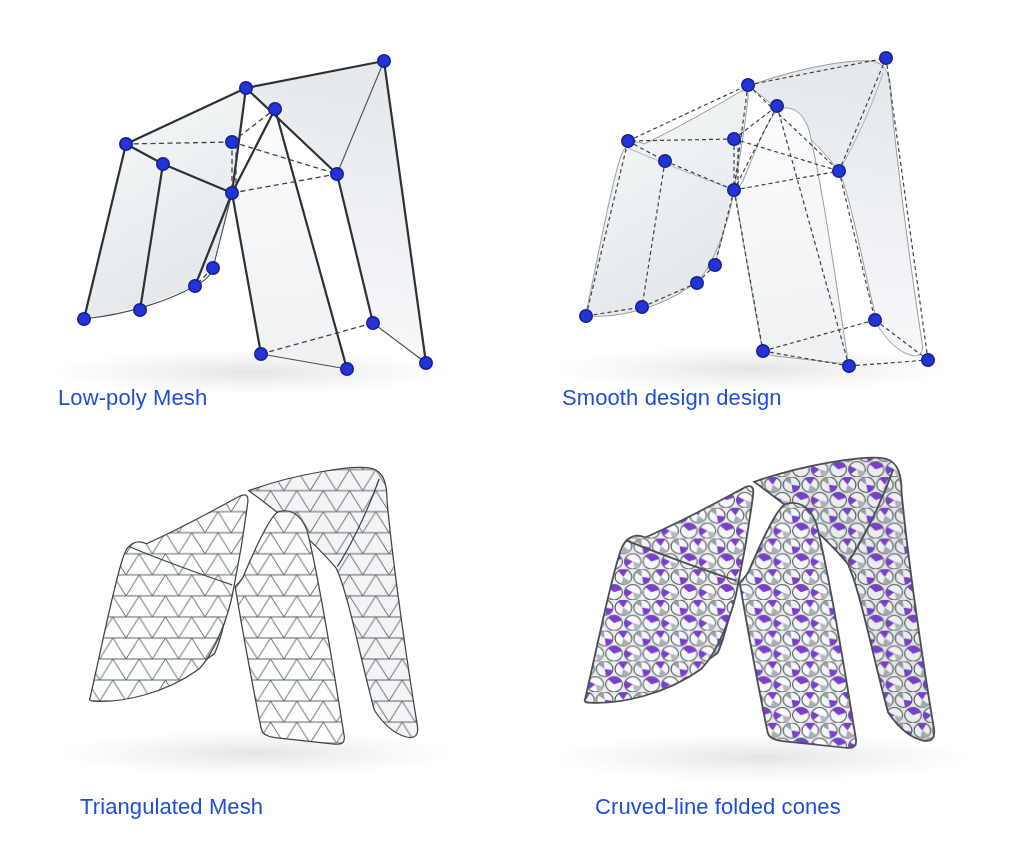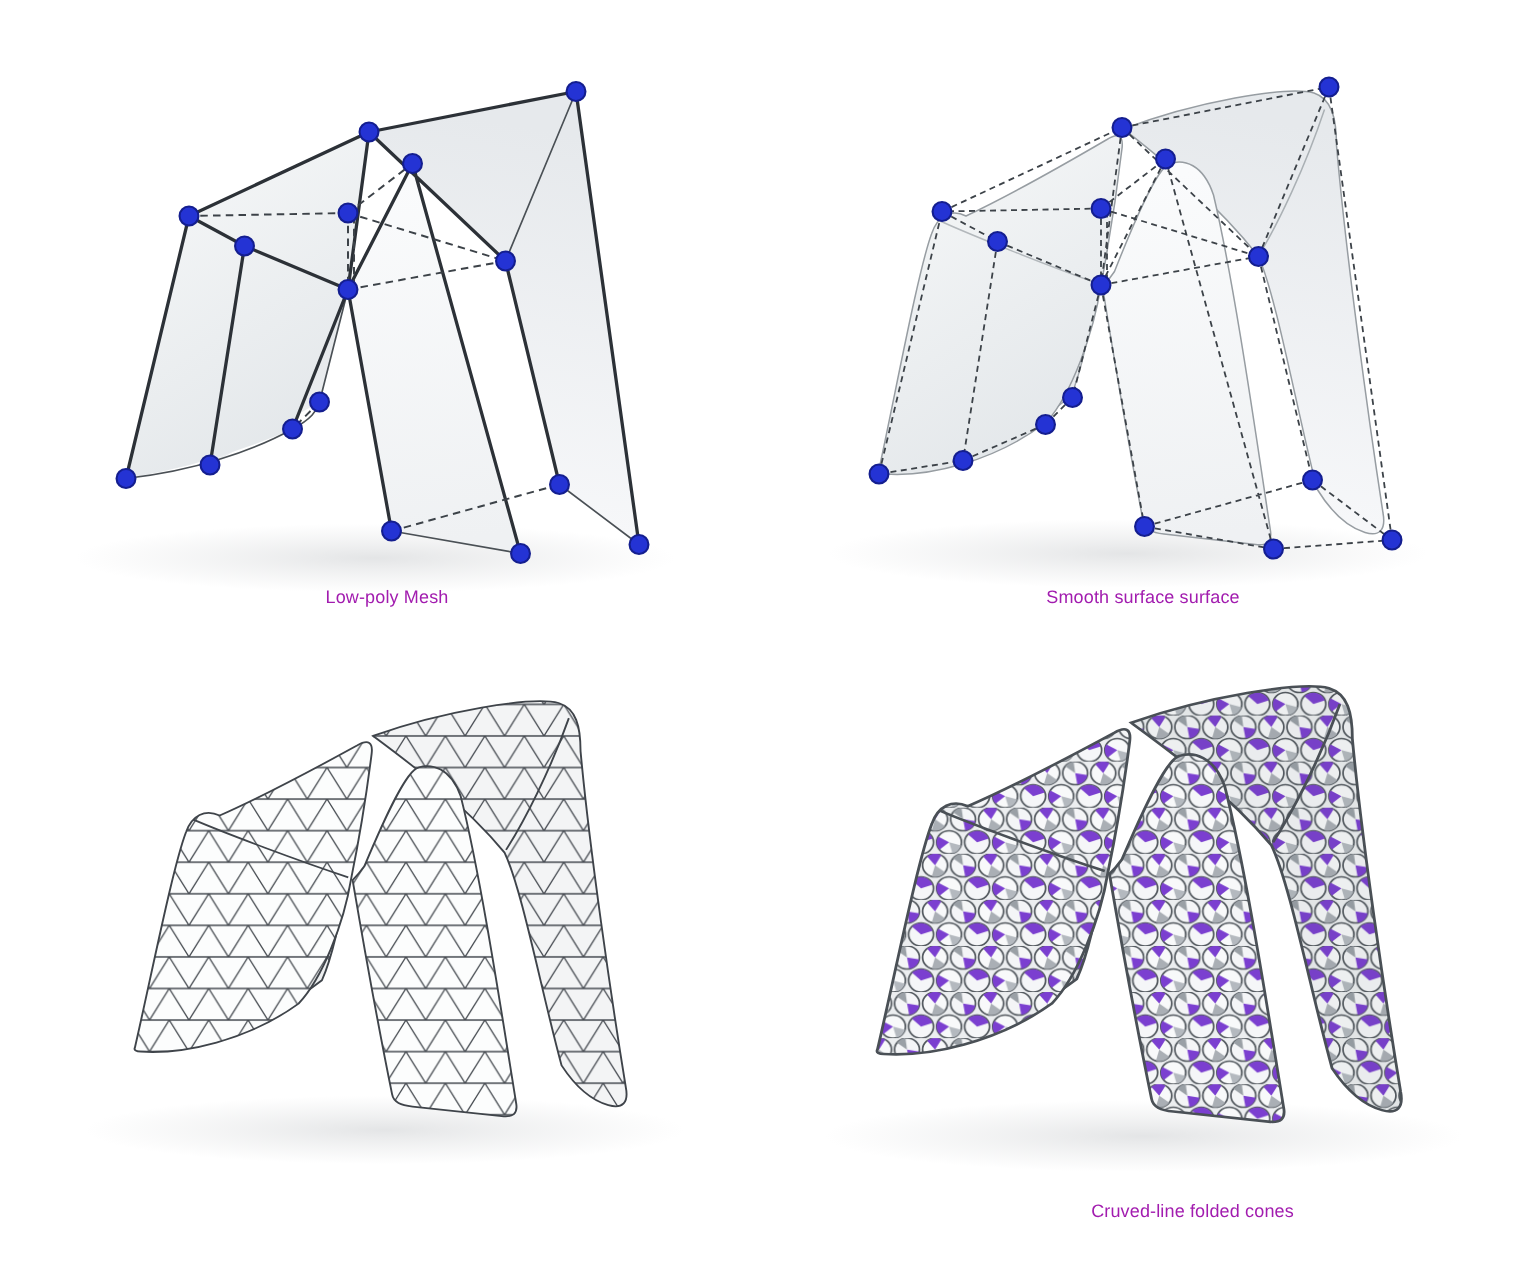--- a/index.html
+++ b/index.html
@@ -7,24 +7,24 @@
     position:relative;
     width:1024px;height:850px;
     background:#ffffff;
     font-family:"Liberation Sans", sans-serif;
     overflow:hidden;
   }
   .figure-svg{position:absolute;left:0;top:0;}
   .caption{
     position:absolute;
     width:400px;
-    text-align:center;
-    font-size:12px;
+    text-align:left;
+    font-size:22px;
     line-height:22px;
-    color:#a21caf;
+    color:#1d4ed8;
     letter-spacing:0.1px;
   }
   .cap1{left:58px;top:387px;}
   .cap2{left:562px;top:387px;}
   .cap3{left:80px;top:796px;}
   .cap4{left:595px;top:796px;}
 </style>
 </head>
 <body>
 
@@ -161,16 +161,17 @@
           <use href="#p-inner" fill="rgba(70,80,90,0.10)" stroke="none"></use>
           <use href="#p-left" fill="url(#conePat)"></use>
           <use href="#p-crease-left" fill="none"></use>
           <use href="#p-middle" fill="url(#conePat)"></use>
         </g>
       </g>
     </g>
   </svg>
 
   <div class="caption cap1">Low-poly Mesh</div>
-  <div class="caption cap2">Smooth surface surface</div>
+  <div class="caption cap2">Smooth design design</div>
+  <div class="caption cap3">Triangulated Mesh</div>
   <div class="caption cap4">Cruved-line folded cones</div>
 
 </div>
 
 </body></html>

